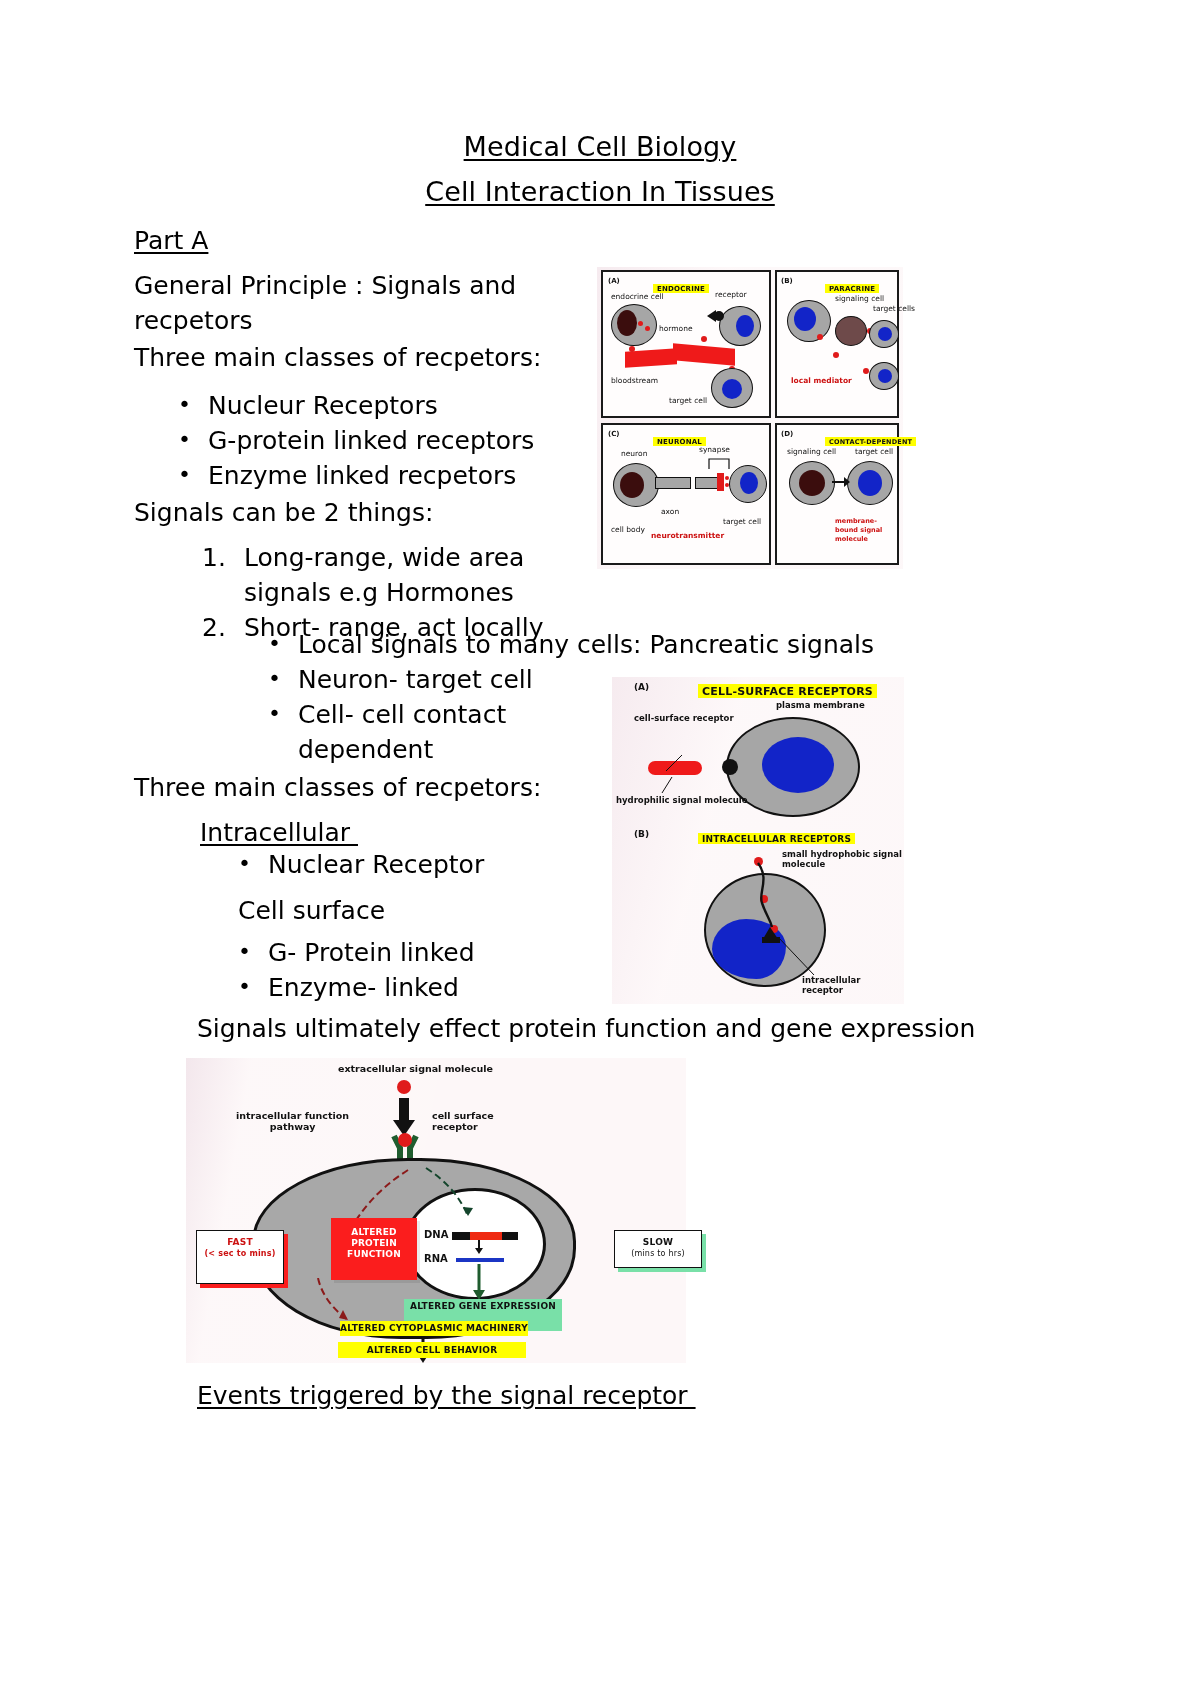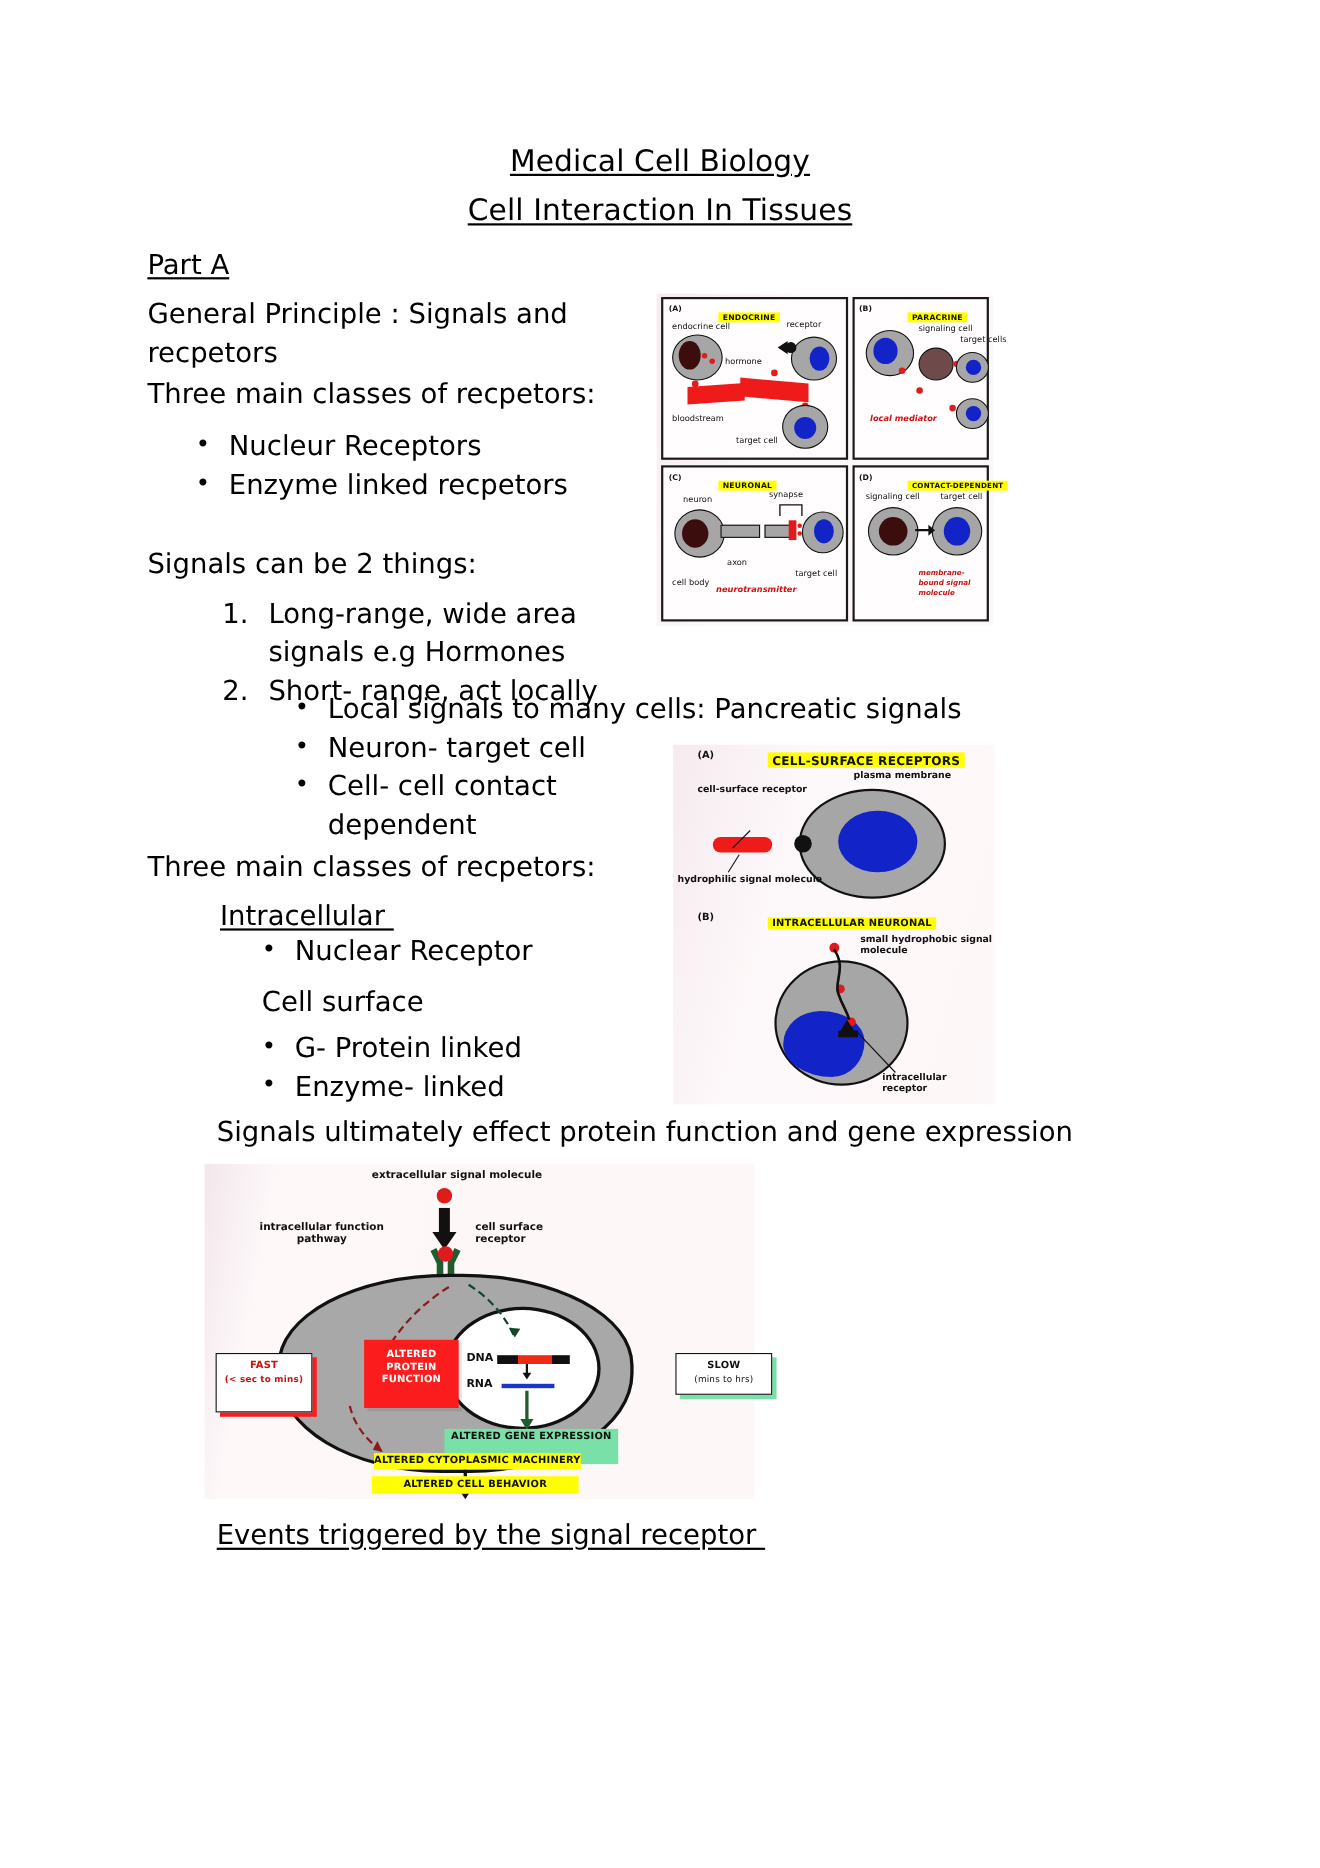--- a/index.html
+++ b/index.html
@@ -111,21 +111,21 @@
     font-weight: bold;
     color: #111;
   }
   .lab {
     position: absolute;
     font-size: 7.5px;
     color: #111;
     line-height: 9px;
     white-space: nowrap;
   }
-  .lab.red { color: #cc1111; font-weight: bold; font-style: italic; }
+  .lab.red { color: #cc1111; font-weight: bold; }
 
   .cell {
     position: absolute;
     background: #a6a6a6;
     border: 1.6px solid #111;
     border-radius: 50%;
   }
   .nuc-blue {
     position: absolute;
     background: #1224c8;
@@ -200,20 +200,21 @@
 
   <div class="body-text" style="left:134px; top:223px;"><span class="u">Part A</span></div>
 
   <div class="body-text" style="left:134px; top:268px; width:420px;">General Principle : Signals and
 recpetors</div>
 
   <div class="body-text" style="left:134px; top:340px; width:470px;">Three main classes of recpetors:</div>
 
   <ul class="bullets" style="position:absolute; left:170px; top:388px; width:430px;">
     <li>Nucleur Receptors</li>
+    <li>G-protein linked receptors</li>
     <li>Enzyme linked recpetors</li>
   </ul>
 
   <div class="body-text" style="left:134px; top:495px; width:420px;">Signals can be 2 things:</div>
 
   <ol class="nums" style="position:absolute; left:200px; top:540px; width:380px;">
     <li>
       <span>Long-range, wide area</span>
       <span class="sub">signals e.g Hormones</span>
     </li>
@@ -383,21 +384,21 @@
     </svg>
     <div style="position:absolute; left:36px; top:84px; width:54px; height:14px; background:#ef1a1a; border-radius:7px;"></div>
     <svg style="position:absolute; left:24px; top:74px;" width="110" height="44">
       <path d="M30 20 L46 4" stroke="#111" stroke-width="1" fill="none"></path>
       <path d="M36 26 L26 42" stroke="#111" stroke-width="1" fill="none"></path>
     </svg>
     <div class="lab" style="left:4px; top:118px; font-size:8.5px; font-weight:bold; line-height:10px; white-space:pre-line;">hydrophilic signal molecule</div>
 
     <div class="panel-tag" style="left:22px; top:152px; font-size:9px;">(B)</div>
     <div style="position:absolute; left:58px; top:150px;">
-      <span class="hl" style="font-size:9px;">INTRACELLULAR NEURONAL</span>
+      <span class="hl" style="font-size:9px;">INTRACELLULAR RECEPTORS</span>
     </div>
 
     <div class="lab" style="left:170px; top:172px; font-size:8.5px; font-weight:bold; line-height:10px; white-space:pre-line;">small hydrophobic signal molecule</div>
 
     <div class="cell" style="left:92px; top:196px; width:118px; height:110px; border-width:2px;">
       <div class="nuc-blue" style="left:6px; top:44px; width:74px; height:60px; border-radius:46% 54% 40% 60% / 50% 46% 54% 50%;"></div>
     </div>
     <div class="dot-red" style="position:absolute; left:142px; top:180px; width:9px; height:9px;"></div>
     <div class="dot-red" style="position:absolute; left:148px; top:218px; width:8px; height:8px;"></div>
     <div class="dot-red" style="position:absolute; left:158px; top:248px; width:8px; height:8px;"></div>

